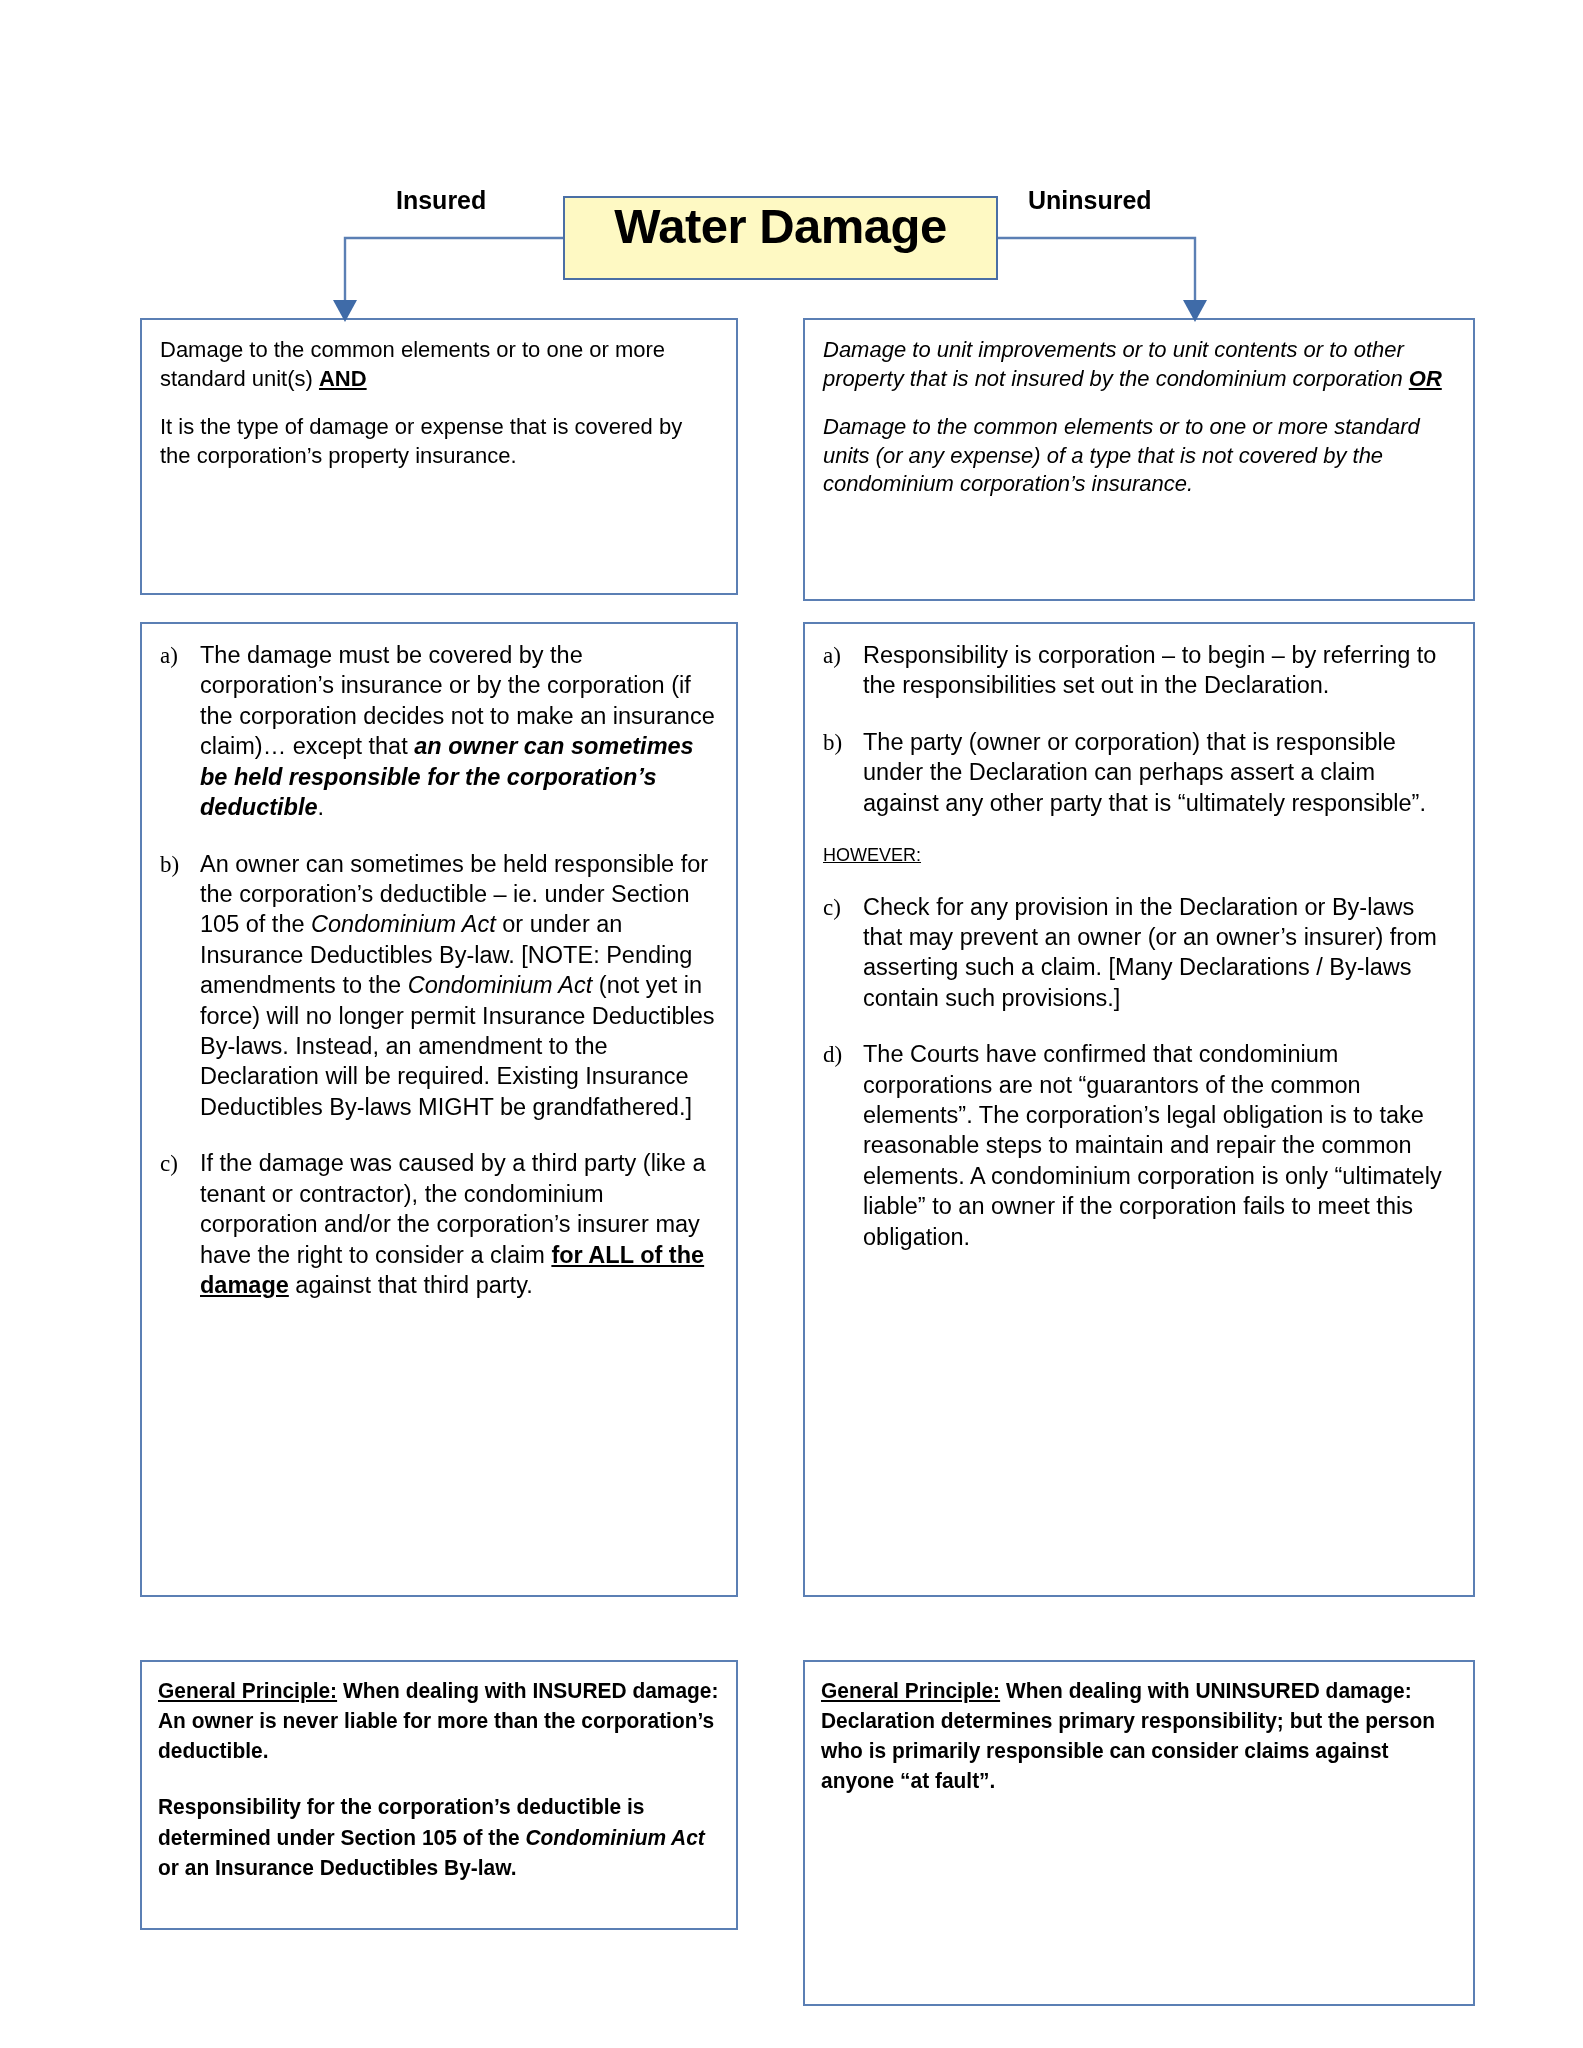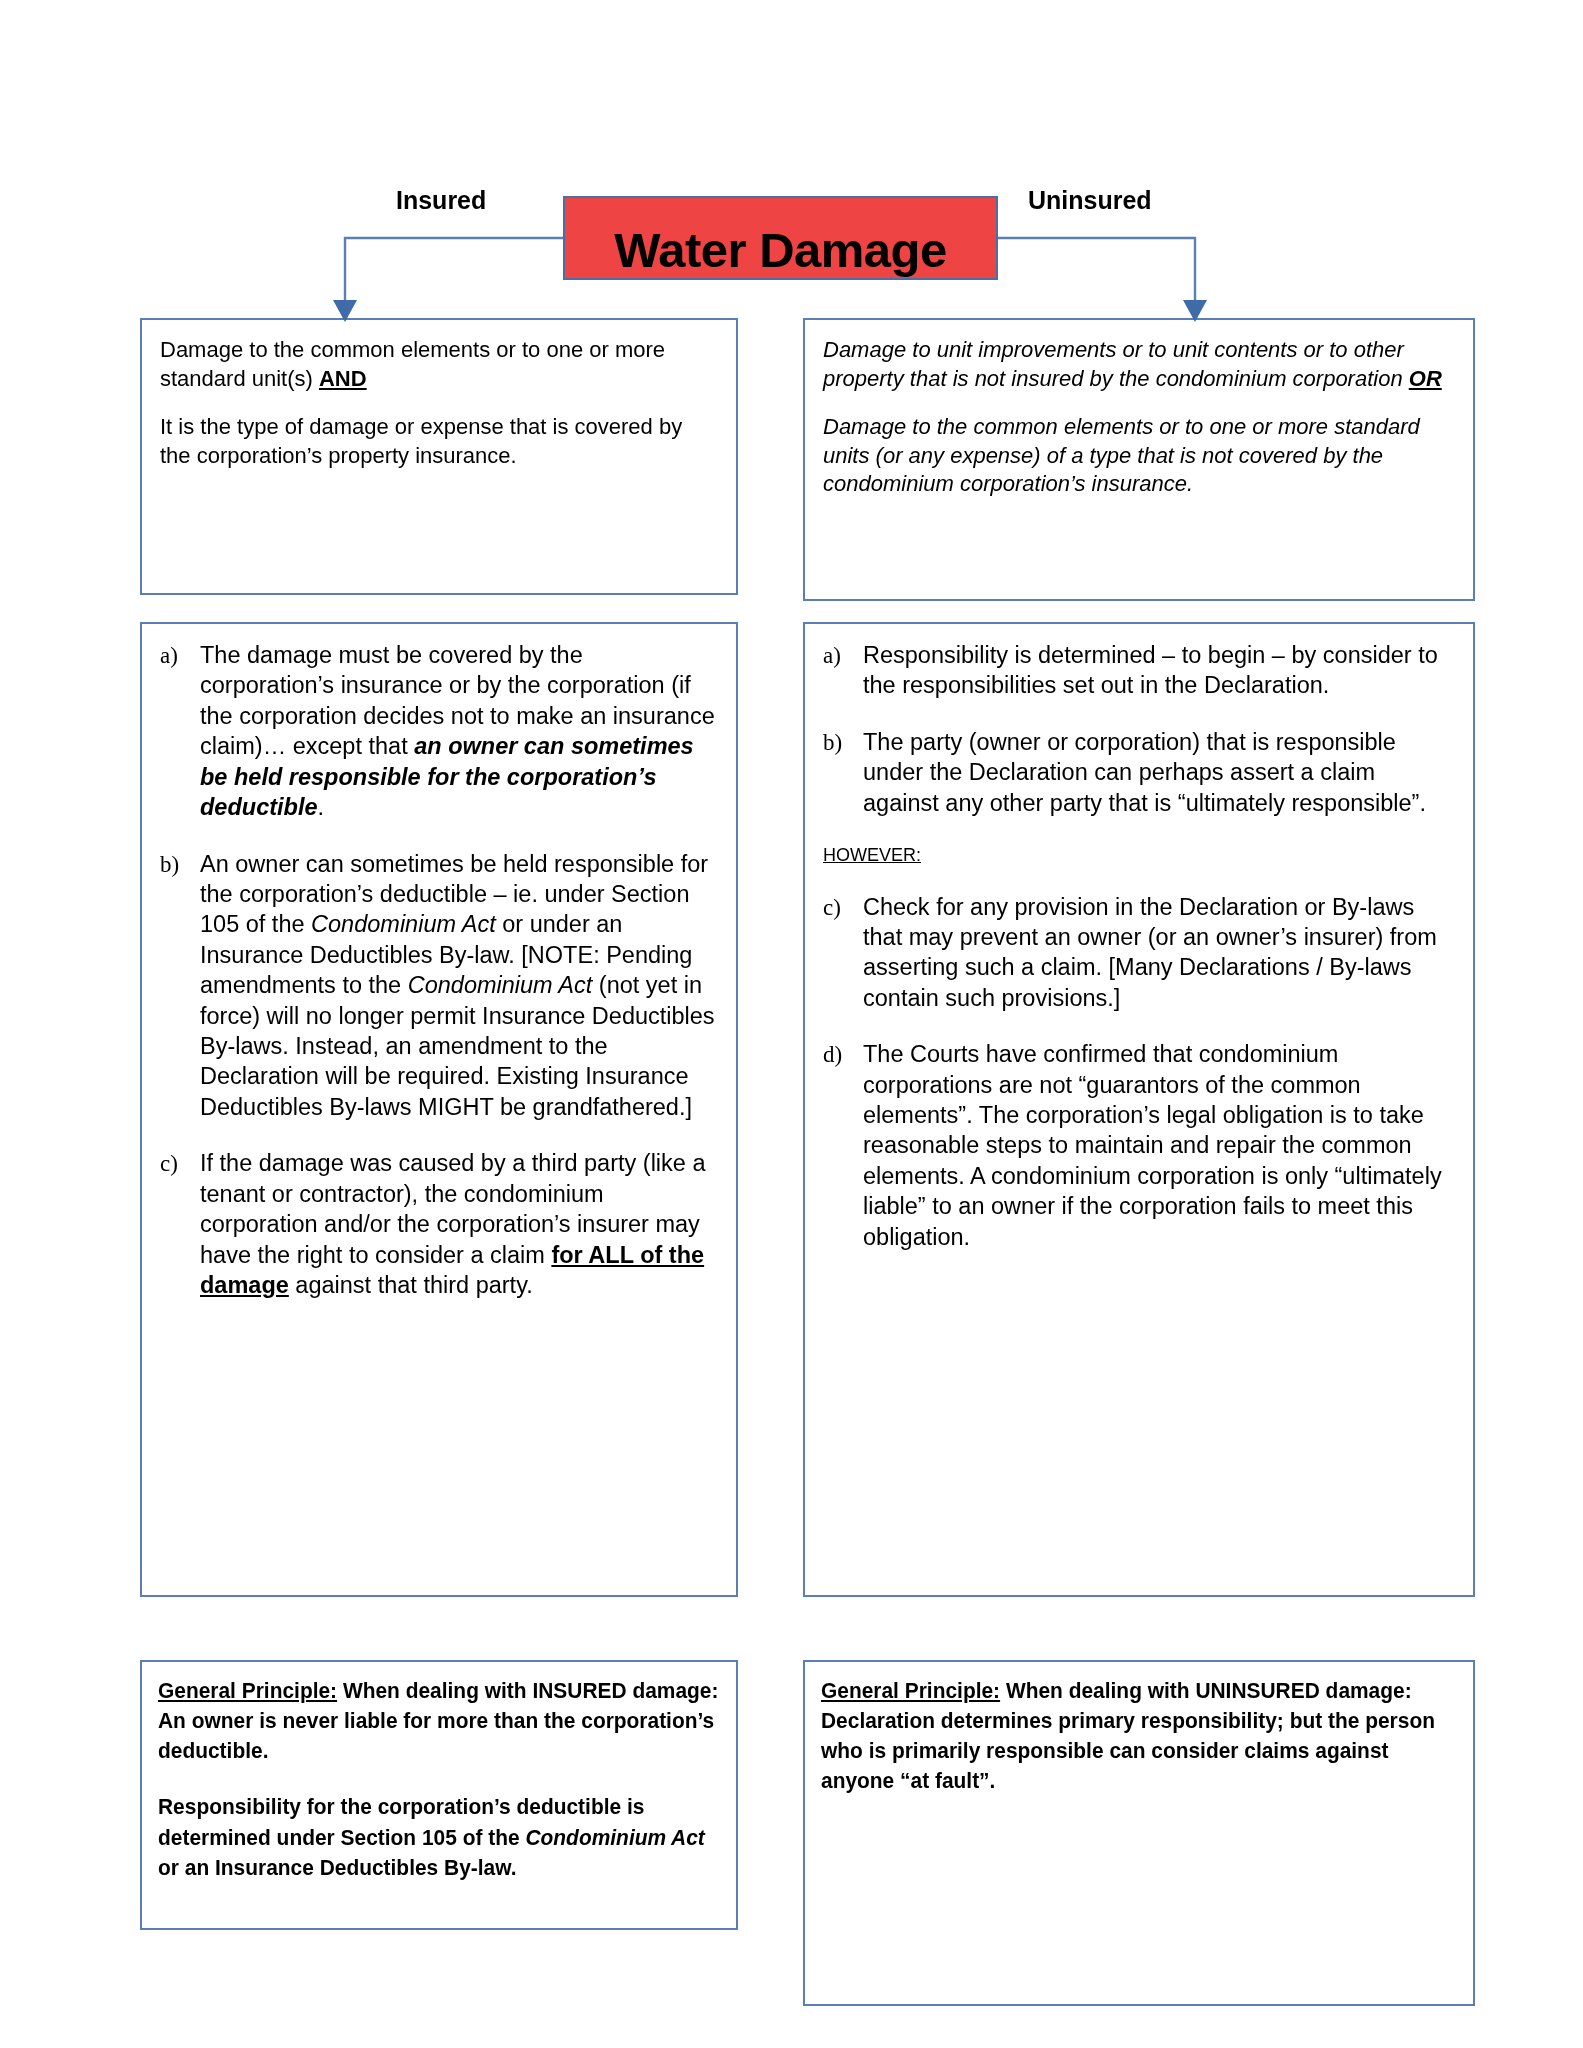--- a/index.html
+++ b/index.html
@@ -31,24 +31,24 @@
     height: 330px;
   }
 
   .title-box {
     position: absolute;
     left: 563px;
     top: 196px;
     width: 435px;
     height: 84px;
     border: 2px solid #4A6FA5;
-    background: #ef4444;
+    background: #fef9c3;
     box-sizing: border-box;
     display: flex;
-    align-items: flex-end;
+    align-items: flex-start;
     justify-content: center;
     z-index: 5;
   }
   .title-text {
     font-size: 49px;
     font-weight: bold;
     letter-spacing: -0.5px;
     white-space: nowrap;
     font-family: "Liberation Sans", sans-serif;
   }
@@ -207,21 +207,21 @@
       </div>
 
     </div>
   </div>
 
   <div class="box" id="box-right-mid">
     <div class="box-inner">
 
       <div class="li">
         <span class="li-marker">a)</span>
-        <span class="li-body">Responsibility is determined – to begin – by consider to the responsibilities set out in the Declaration.</span>
+        <span class="li-body">Responsibility is corporation – to begin – by referring to the responsibilities set out in the Declaration.</span>
       </div>
 
       <div class="li">
         <span class="li-marker">b)</span>
         <span class="li-body">The party (owner or corporation) that is responsible under the Declaration can perhaps assert a claim against any other party that is “ultimately responsible”.</span>
       </div>
 
       <p class="standalone"><u class="u">HOWEVER:</u></p>
 
       <div class="li">

